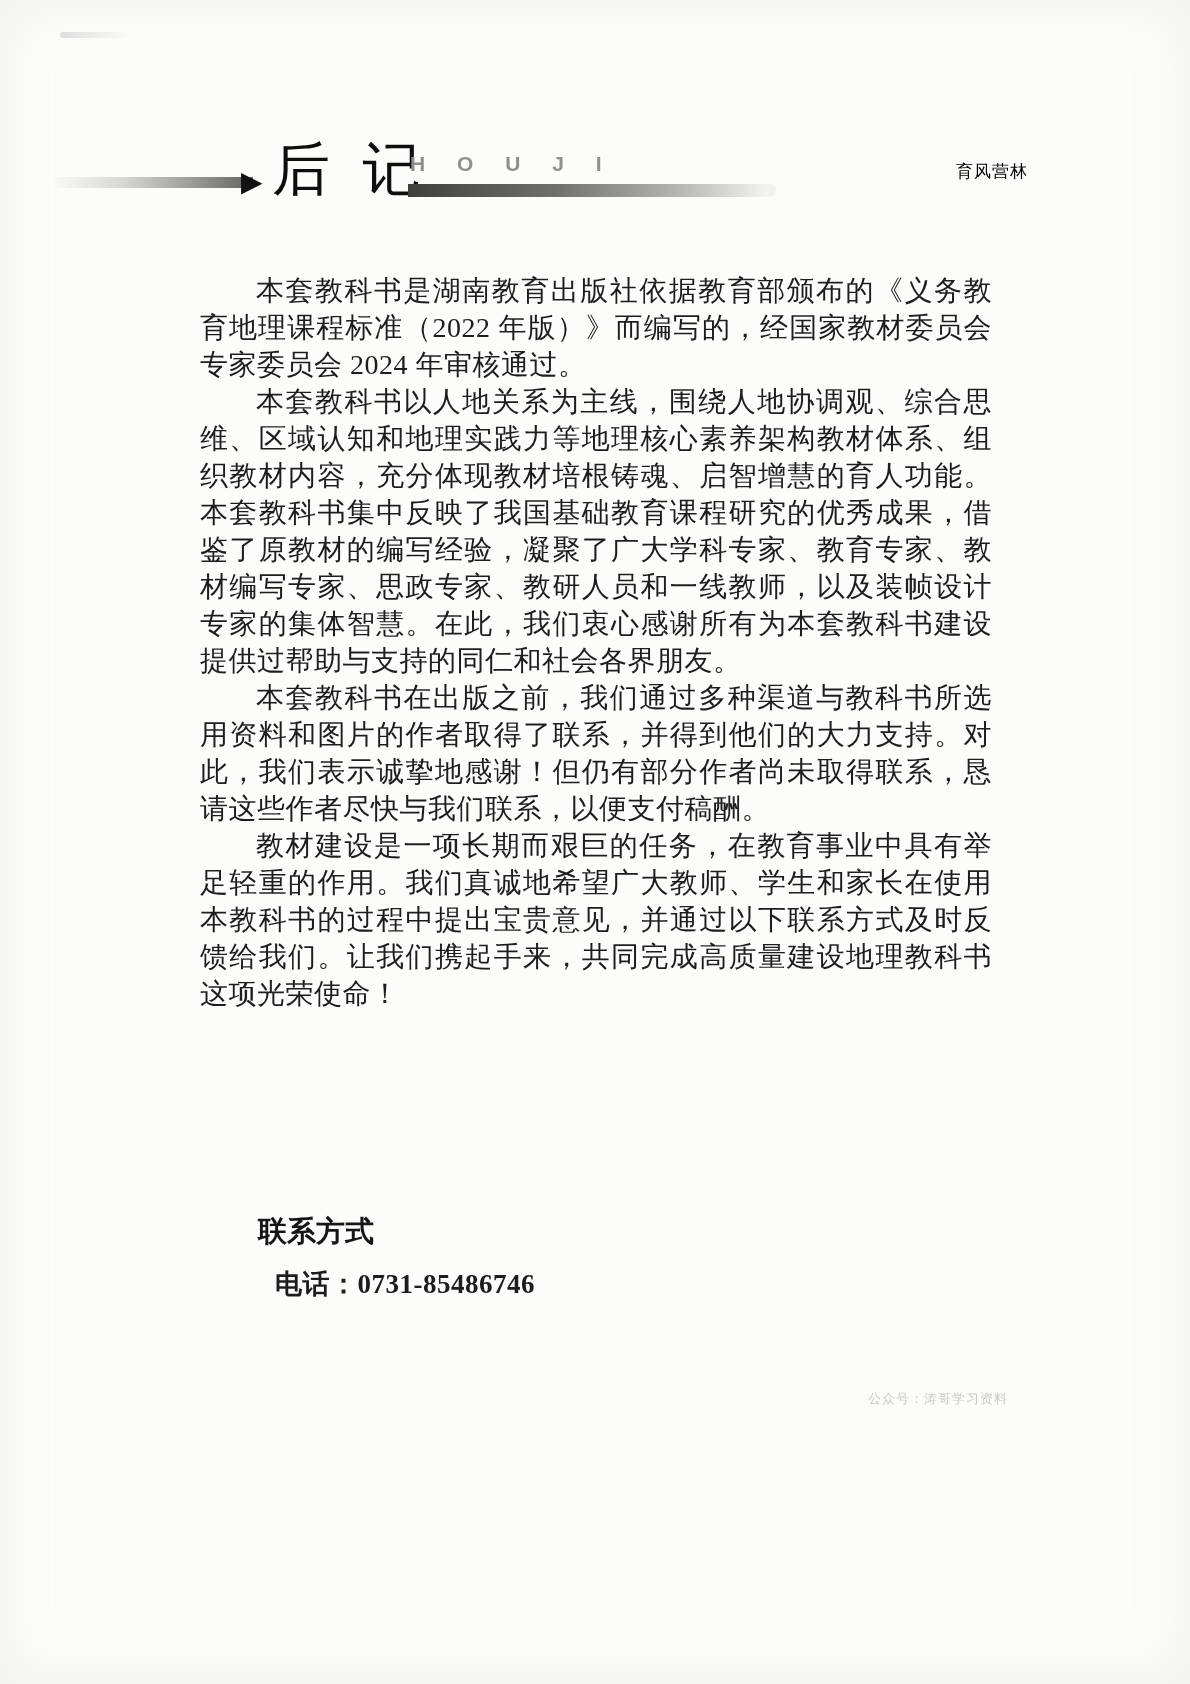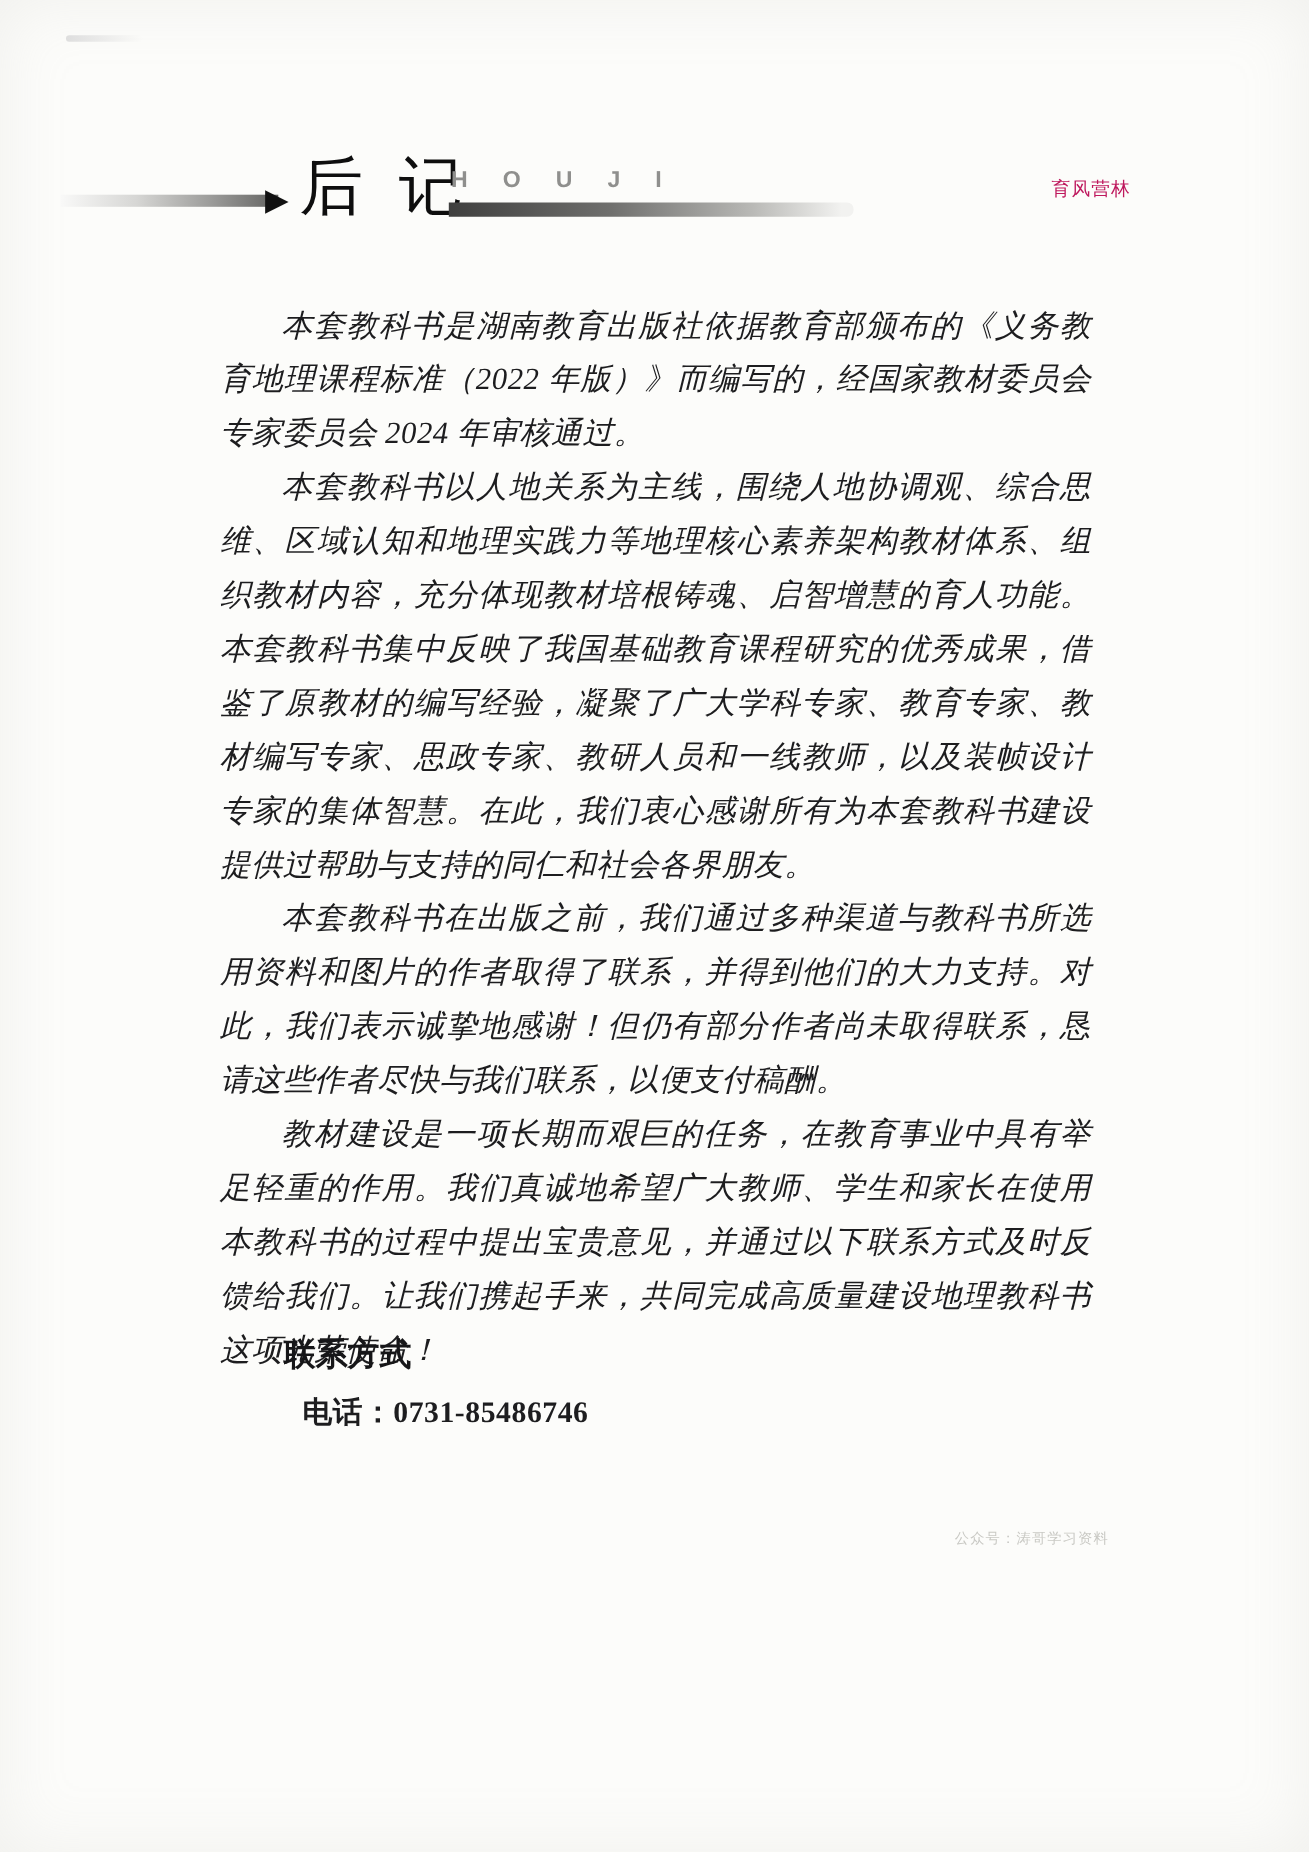--- a/index.html
+++ b/index.html
@@ -58,47 +58,46 @@
     width: 368px; height: 13px;
     background: linear-gradient(to right, #3f3f3e, #6f6f6d 40%, #b9b9b6 75%, #f2f2f0 97%);
     border-radius: 0 6px 6px 0;
   }
 
   
   .watermark-top {
     position: absolute;
     left: 956px; top: 160px;
     font-size: 17px;
-    color: #be185d;
+    color: #000000;
     font-family: "Liberation Sans", sans-serif;
     letter-spacing: 1px;
   }
   .watermark-bottom {
     position: absolute;
     left: 868px; top: 1390px;
     font-size: 13px;
     color: #c9c9c4;
     font-family: "Liberation Sans", sans-serif;
     letter-spacing: 1px;
   }
 
   
   .body-text {
     position: absolute;
     left: 200px; top: 272px;
     width: 792px;
   }
   .body-text p {
     font-size: 28px;
-    line-height: 49px;
+    line-height: 37px;
     text-align: justify;
     text-indent: 2em;
     letter-spacing: 0.5px;
     color: #1d1d1f;
-    font-style: italic;
   }
 
   
   .contact {
     position: absolute;
     left: 200px; top: 1212px;
     width: 792px;
   }
   .contact-heading {
     margin-left: 58px;

